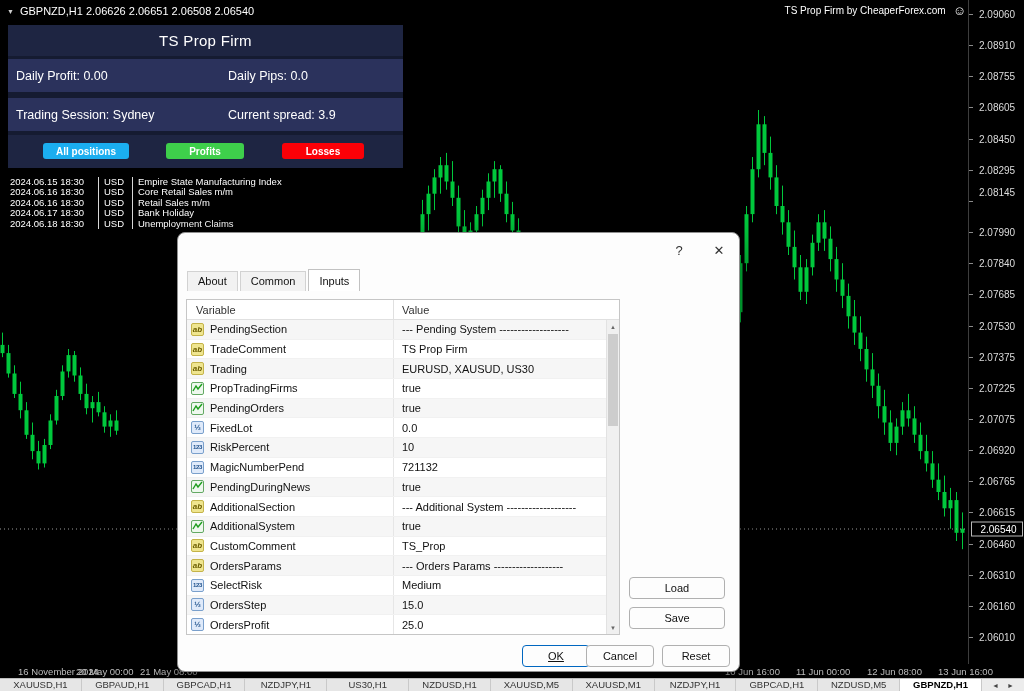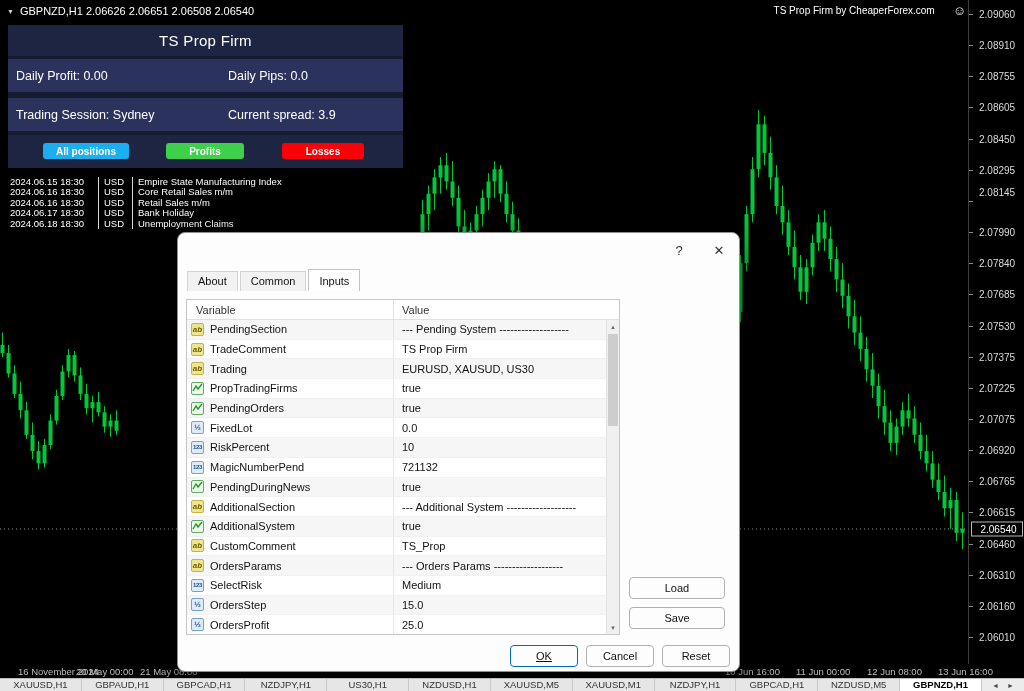--- a/index.html
+++ b/index.html
@@ -3,21 +3,21 @@
 <meta charset="utf-8">
 <style>
   * { margin:0; padding:0; box-sizing:border-box; }
   html,body { background:#222; }
   body { font-family:"Liberation Sans", sans-serif; }
   .screen { position:relative; width:1024px; height:691px; background:#000; overflow:hidden; }
 
   
   .symbol-info { position:absolute; left:7px; top:5px; color:#fff; font-size:11px; display:flex; align-items:center; gap:6px; z-index:3; }
   .dd-icon { font-size:7px; color:#cfcfcf; }
-  .ea-label { position:absolute; right:58px; top:5px; color:#fff; font-size:10px; display:flex; align-items:center; gap:18px; z-index:3; }
+  .ea-label { position:absolute; right:58px; top:5px; color:#fff; font-size:10px; display:flex; align-items:center; gap:7px; z-index:3; }
   .ea-smiley { font-size:13px; line-height:10px; }
 
   
   #chart-svg { position:absolute; left:0; top:0; z-index:1; }
 
   
   .price-axis { position:absolute; left:968px; top:0; width:56px; height:664px; background:#000; border-left:1px solid #3d3d3d; z-index:2; }
   .axis-label { position:absolute; left:10px; color:#dcdcdc; font-size:10px; transform:translateY(-50%); white-space:nowrap; }
   .axis-tick { position:absolute; left:0; width:4px; height:1px; background:#8a8a8a; }
   .current-price { position:absolute; left:2px; width:52px; border:1px solid #b9b9b9; color:#fff; background:#000; font-size:10px; height:15px; line-height:13px; padding-left:3px; transform:translateY(-50%);text-align:center; }
@@ -69,21 +69,21 @@
   .pi-int { background:#dfeafa; border:1px solid #7aa0cc; color:#1c4f8a; font-size:6px; letter-spacing:-.3px; }
 
   .scrollbar { position:absolute; top:20px; right:0; bottom:0; width:13px; background:#f0f0f0; border-left:1px solid #e2e2e2; }
   .sb-arrow { height:13px; display:flex; align-items:center; justify-content:center; font-size:6px; color:#666; cursor:pointer; }
   .sb-down { position:absolute; bottom:0; left:0; right:0; }
   .sb-thumb { position:absolute; left:1px; right:1px; top:14px; height:92px; background:#cdcdcd; cursor:pointer; }
 
   .btn { position:absolute; height:22px; background:#fdfdfd; border:1px solid #b0b0b0; border-radius:4px; font-size:11px; color:#111; font-family:"Liberation Sans",sans-serif; display:flex; align-items:center; justify-content:center; cursor:pointer; }
   .btn-load { left:451px; top:344px; width:96px; }
   .btn-save { left:451px; top:374px; width:96px; }
-  .btn-ok { left:332px; top:412px; width:68px; border-color:#0067c0;text-decoration:underline; }
+  .btn-ok { left:344px; top:412px; width:68px; border-color:#0067c0;text-decoration:underline; }
   .btn-cancel { left:408px; top:412px; width:68px; }
   .btn-reset { left:484px; top:412px; width:68px; }
 
   
   .bottom-bar { position:absolute; left:0; top:678px; width:1024px; height:13px; background:#ececec; display:flex; z-index:6; border-top:1px solid #bdbdbd; }
   .chart-tab { flex:1 1 0; font-size:9.5px; color:#333; text-align:center; line-height:12px; border-right:1px solid #c9c9c9; background:#e6e6e6; overflow:hidden; white-space:nowrap; cursor:pointer; }
   .chart-tab.active { background:#fff; color:#000; font-weight:bold; }
   .tab-arrows { flex:0 0 42px; display:flex; align-items:center; justify-content:center; gap:8px; font-size:7px; color:#444; }
   .tab-arrow { cursor:pointer; }
 </style>

